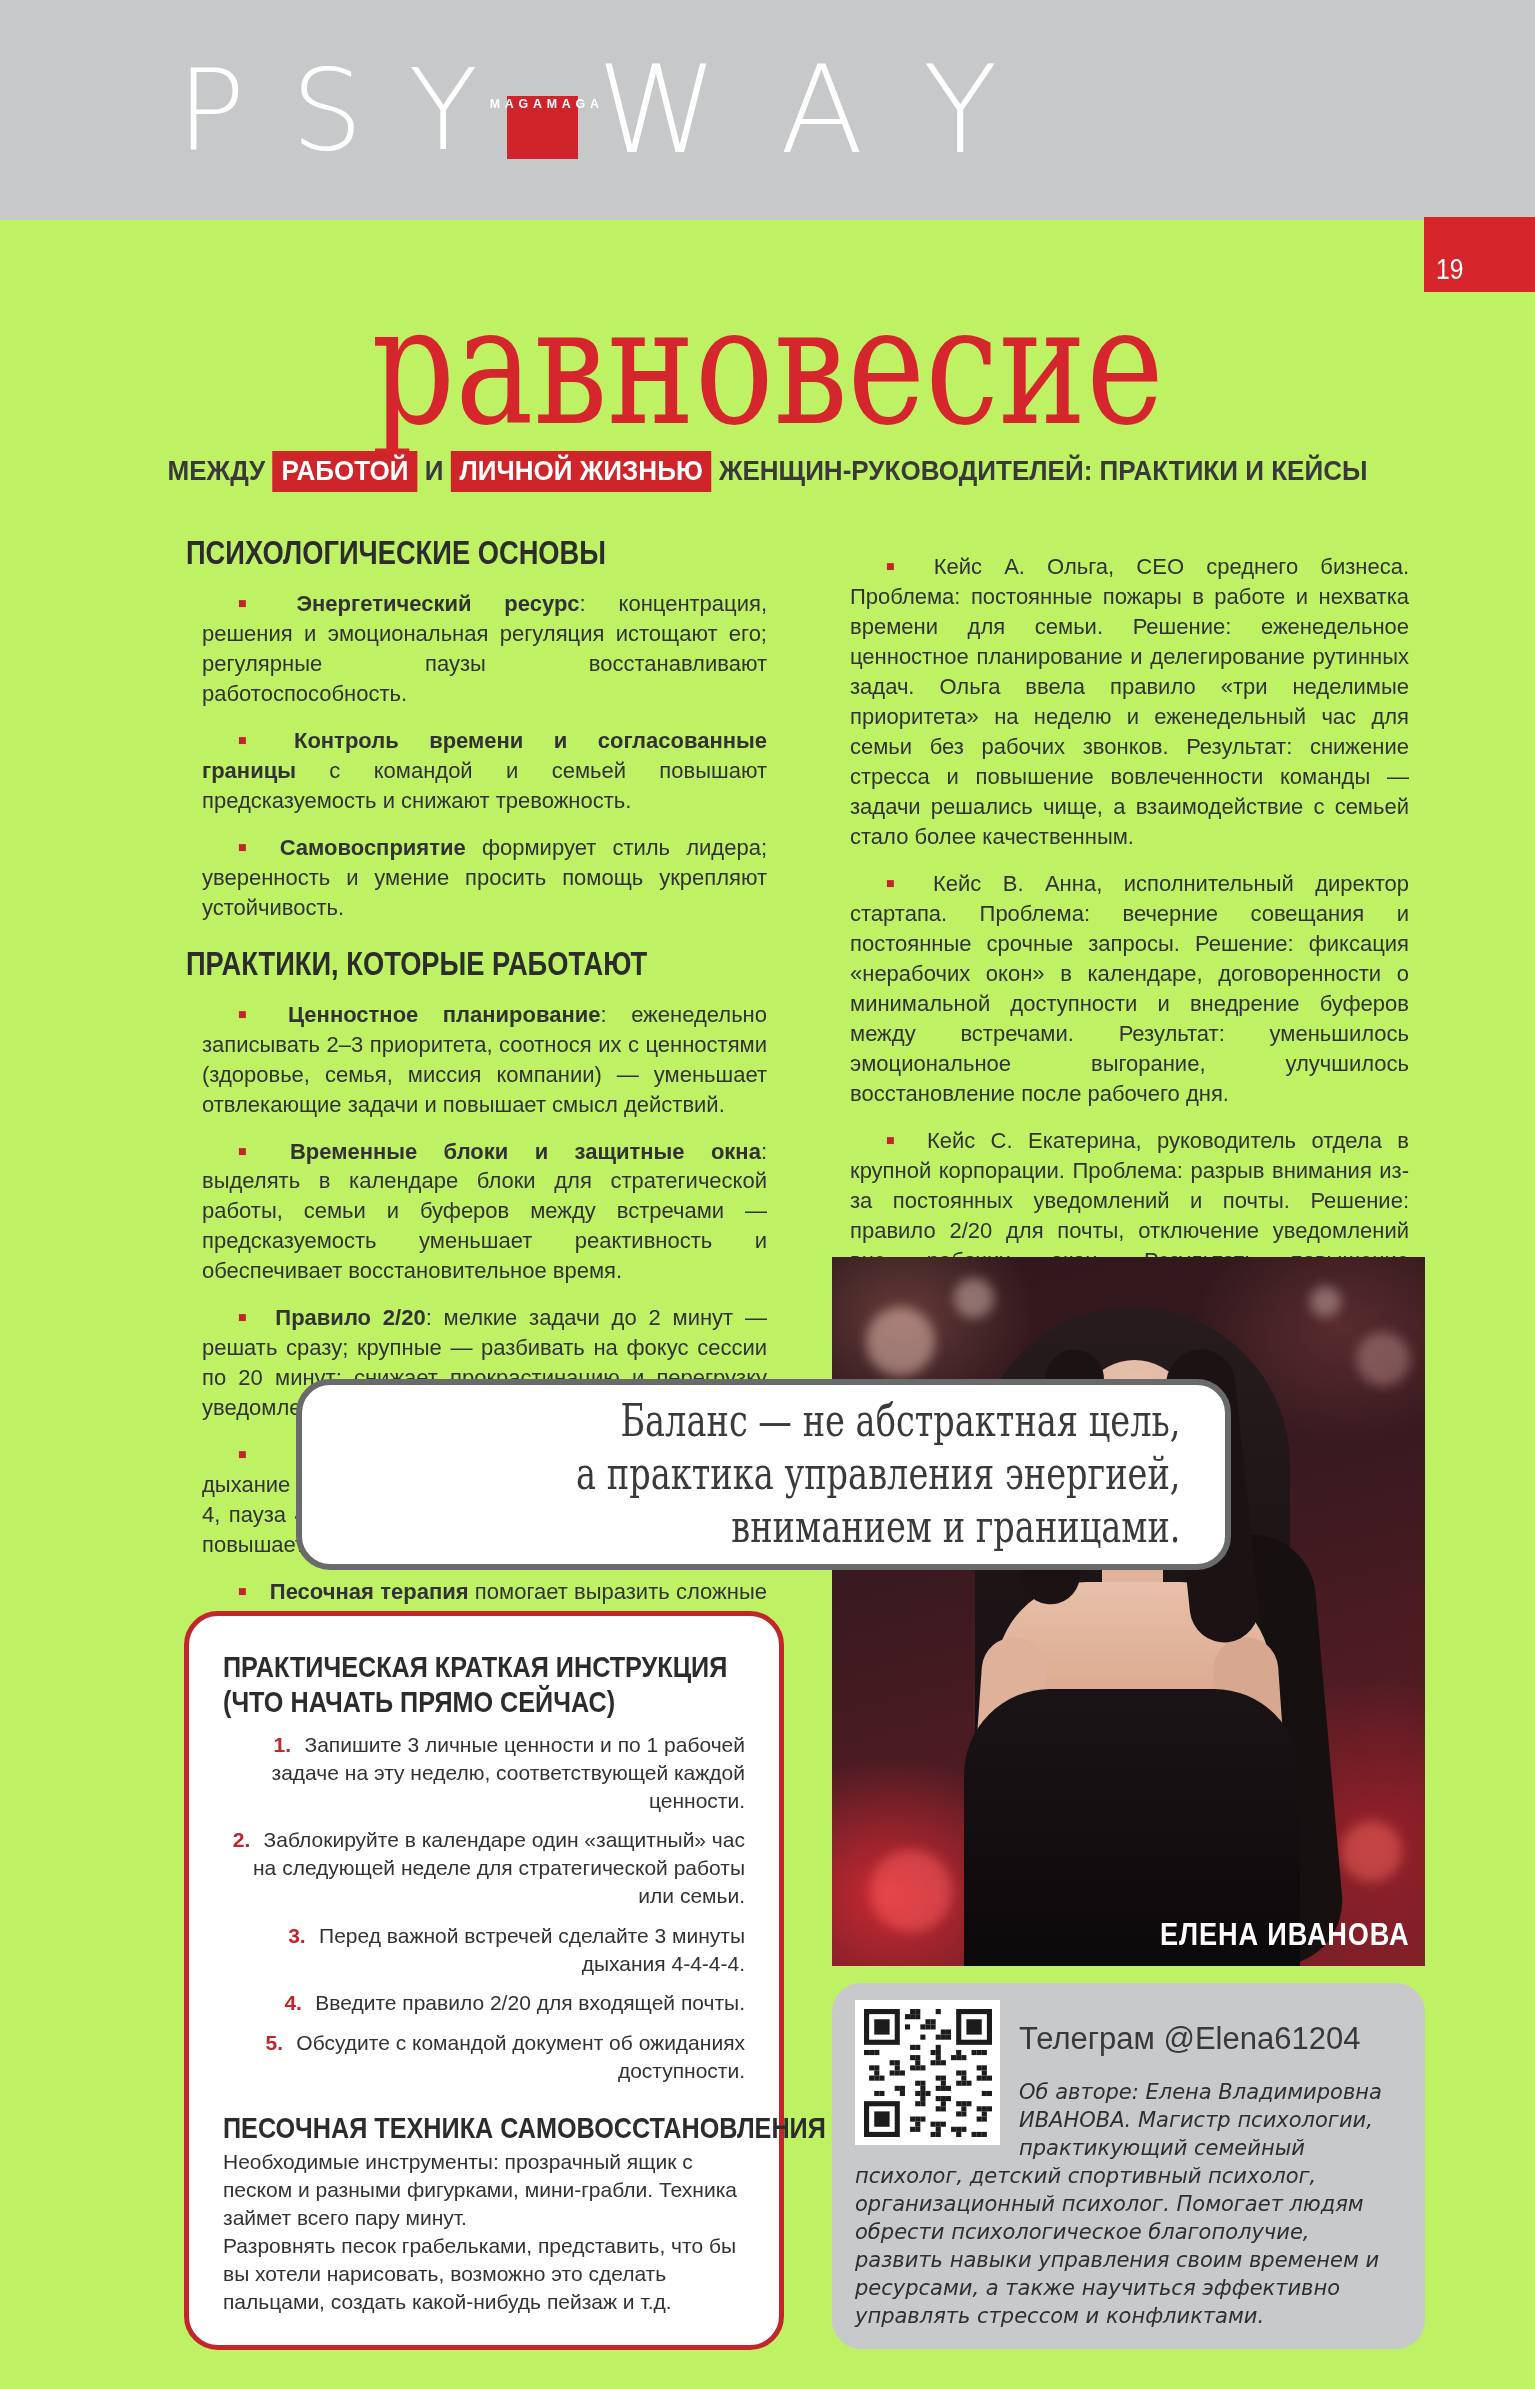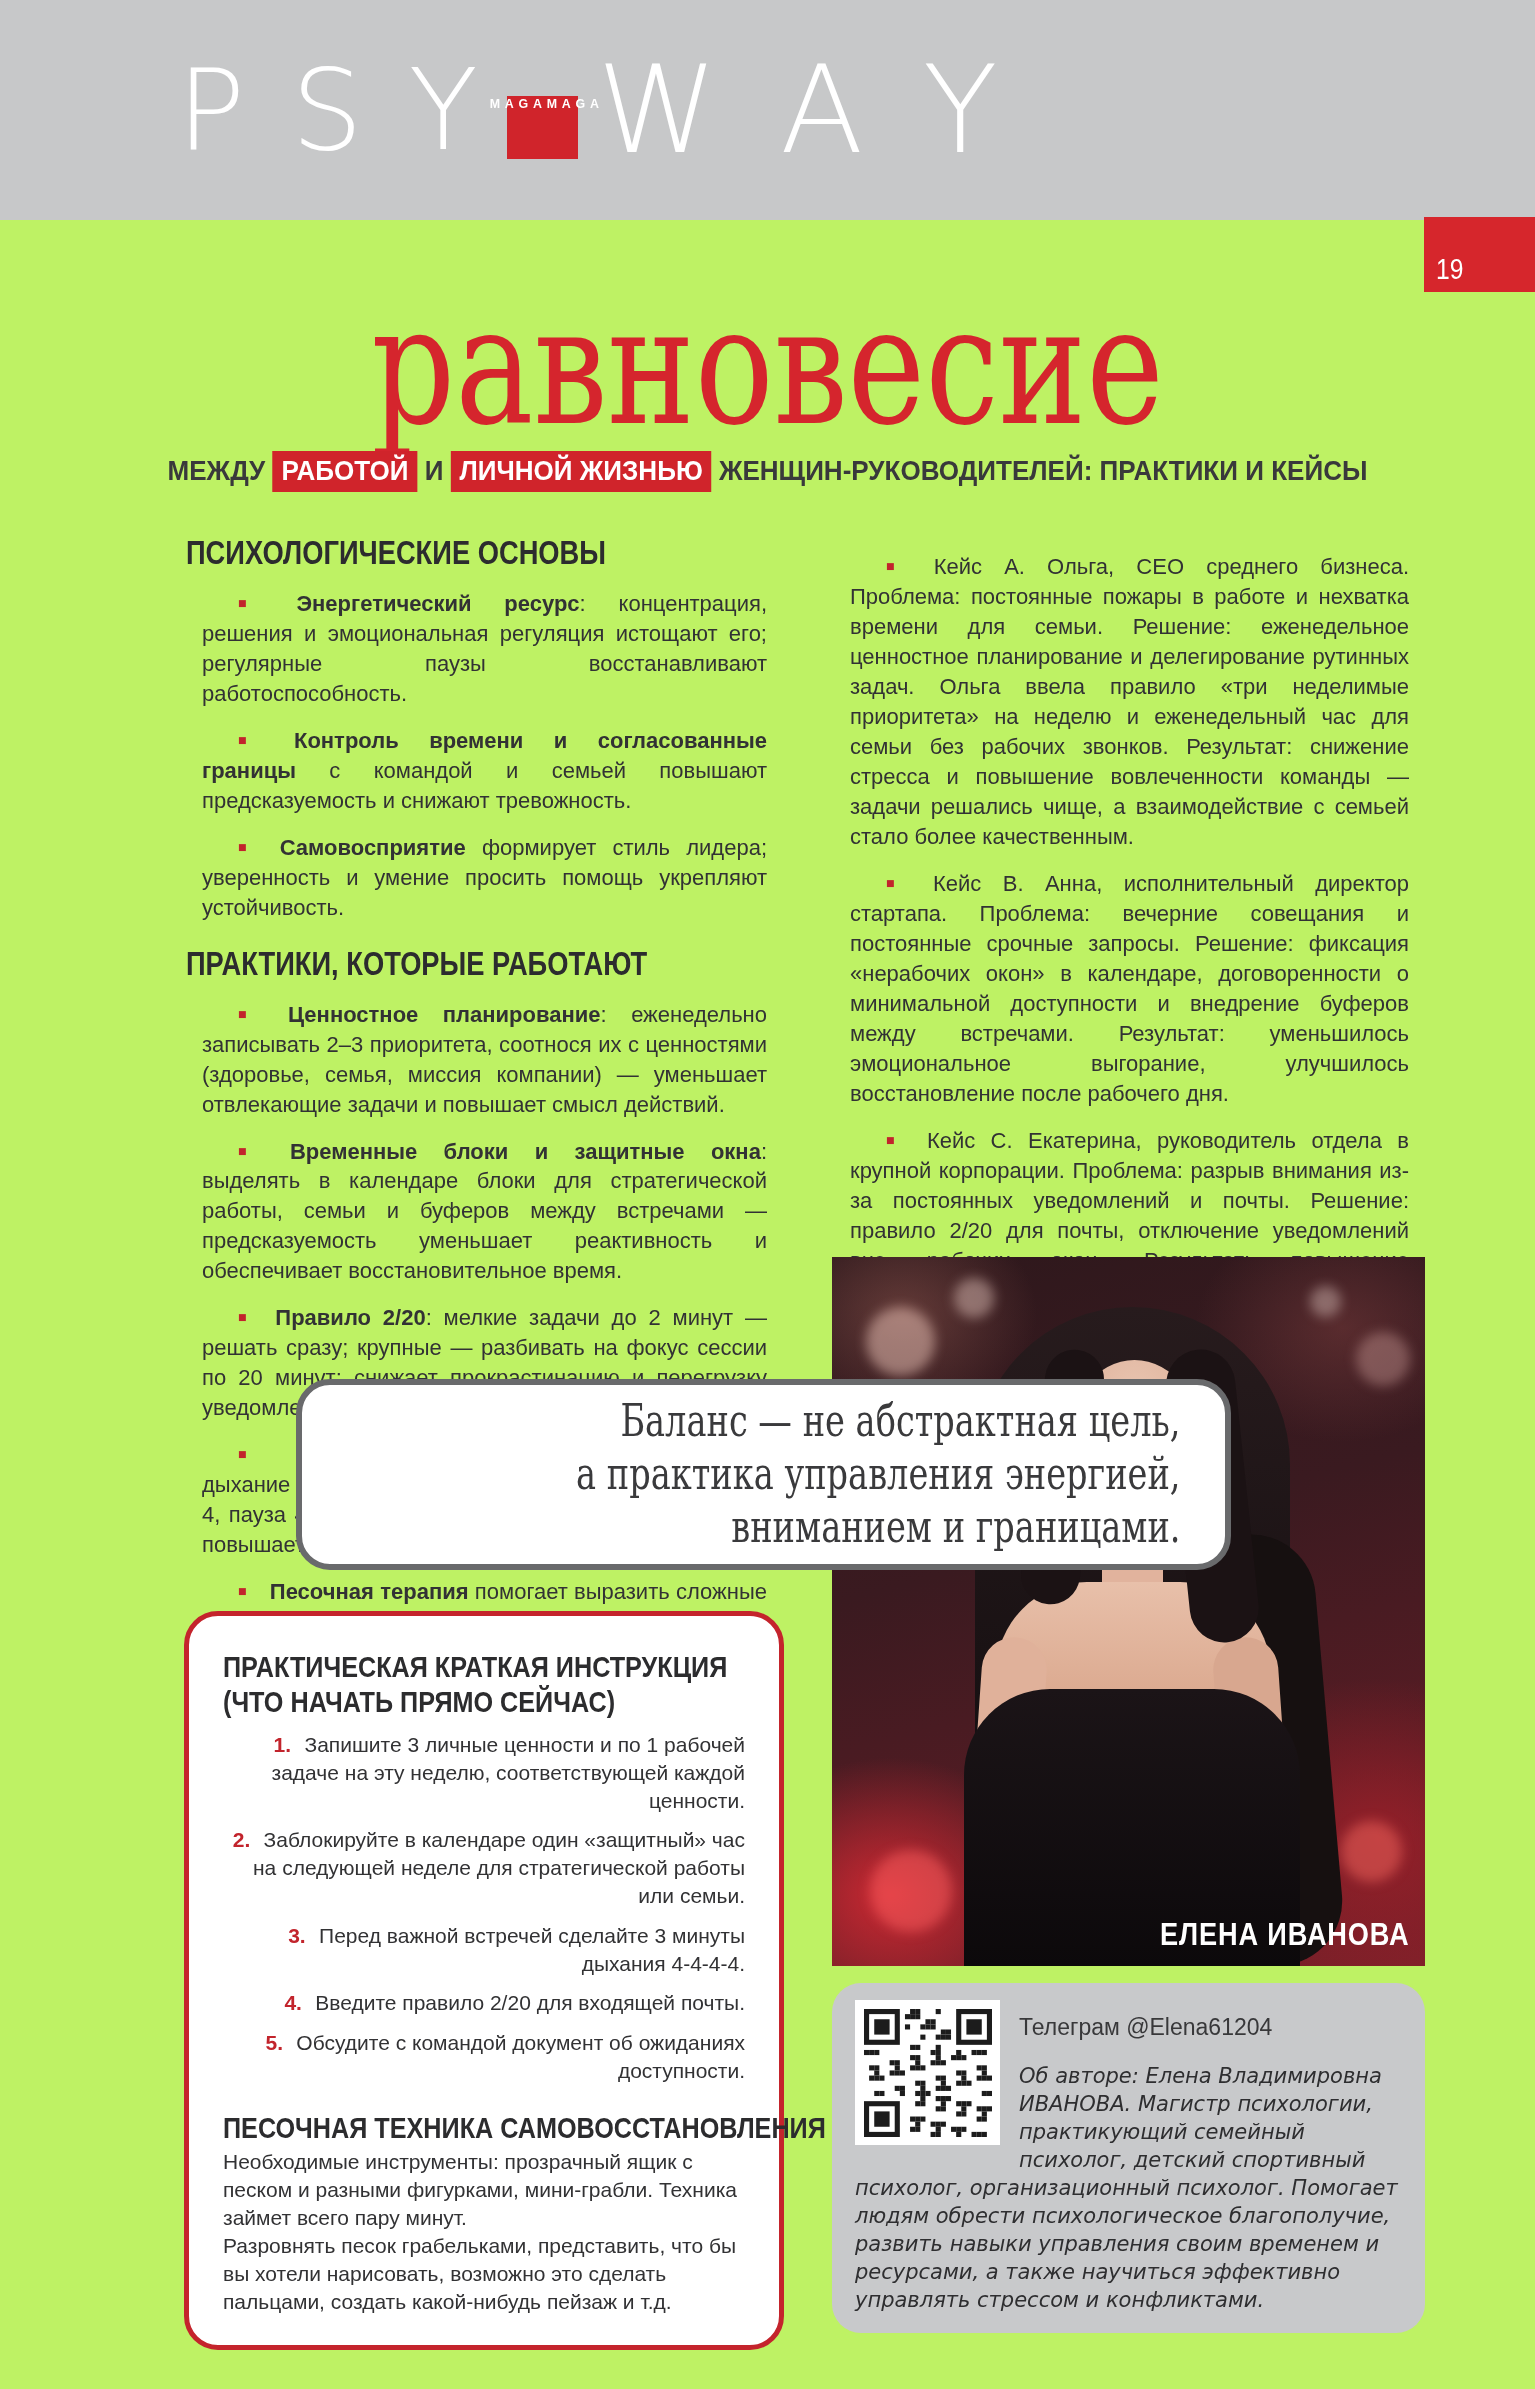--- a/index.html
+++ b/index.html
@@ -95,21 +95,21 @@
   p.step{margin:0 0 11.5px;font-size:21px;line-height:28px;}
   .num{color:#c2242c;font-weight:700;margin-right:13.4px;}
   .sand-head{margin:25px 0 3.8px;}
   .sand-p{margin:0;font-size:21px;line-height:28px;}
 
   
   .author-box{position:absolute;left:832px;top:1983px;width:593px;min-height:294px;box-sizing:border-box;
               background:#c8c9cb;border-radius:29px;padding:17px 23px 19px;z-index:2;}
   .qr-tile{float:left;width:145px;height:145px;background:#fff;padding:8.6px;box-sizing:border-box;margin:0 19px 7.6px 0;}
   .qr-tile svg{width:128px;height:128px;display:block;}
-  .tg-label{font-size:23px;color:#38383a;margin:14px 0 21px;}
+  .tg-label{font-size:31px;color:#38383a;margin:21px 0 21px;}
   .bio{font-style:italic;font-size:21px;line-height:28px;color:#2e2e30;font-family:"DejaVu Sans",sans-serif;}
 </style>
 </head>
 <body>
 
 <div class="page">
 
   <div class="header">
     <div class="logo">
       <span class="logo-psy">PSY</span>

